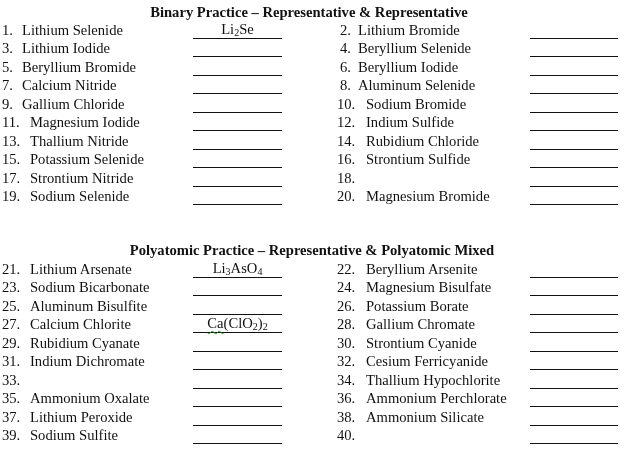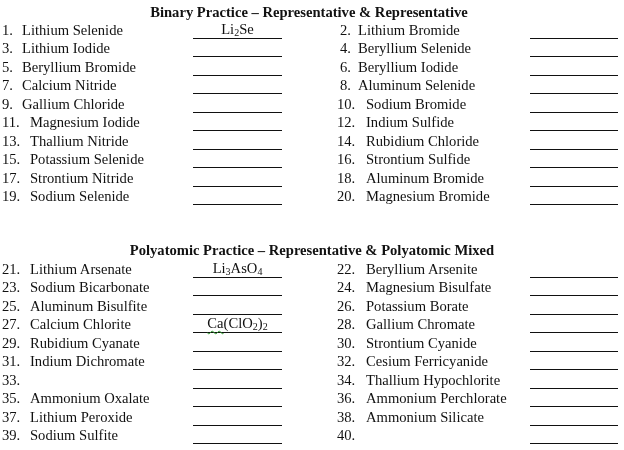--- a/index.html
+++ b/index.html
@@ -123,21 +123,20 @@
       <span class="name" style="left:366px">Rubidium Chloride</span>
       <span class="blank" style="left:530px;width:88px"></span>
     </div>
     <div class="row" style="top: 150px; left: 0px; width: 624px;">
       <span class="num" style="left:337px">16.</span>
       <span class="name" style="left:366px">Strontium Sulfide</span>
       <span class="blank" style="left:530px;width:88px"></span>
     </div>
     <div class="row" style="top: 169px; left: 0px; width: 532px;">
       <span class="num" style="left:337px">18.</span>
-      <span class="name" style="left:366px">Aluminum Bromide</span>
       <span class="blank" style="left:530px;width:88px"></span>
     </div>
     <div class="row" style="top: 187px; left: 0px; width: 624px;">
       <span class="num" style="left:337px">20.</span>
       <span class="name" style="left:366px">Magnesium Bromide</span>
       <span class="blank" style="left:530px;width:88px"></span>
     </div>
   </div>
 
 <div class="section-title title-2"><span>Polyatomic Practice – Representative  &amp; Polyatomic Mixed</span></div>

